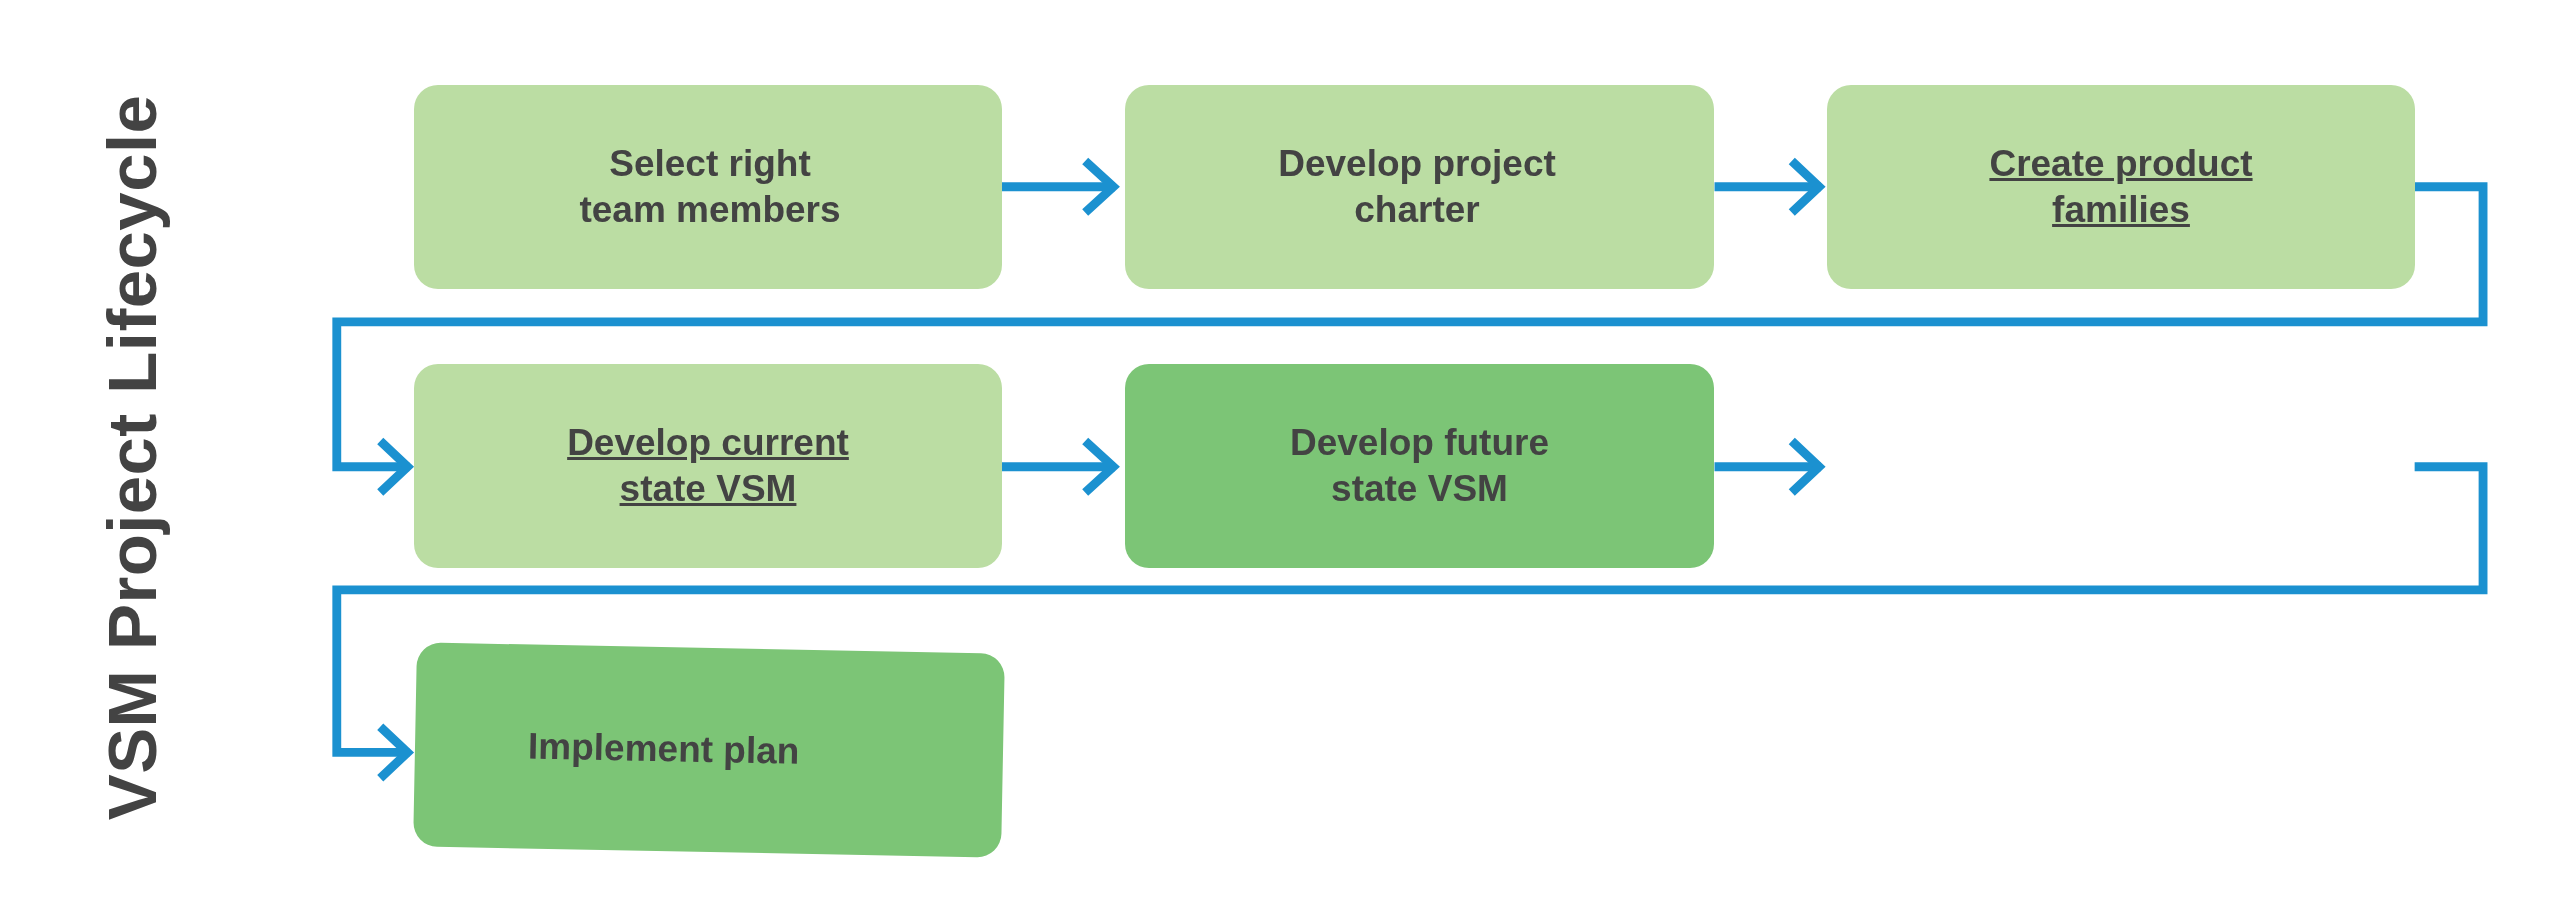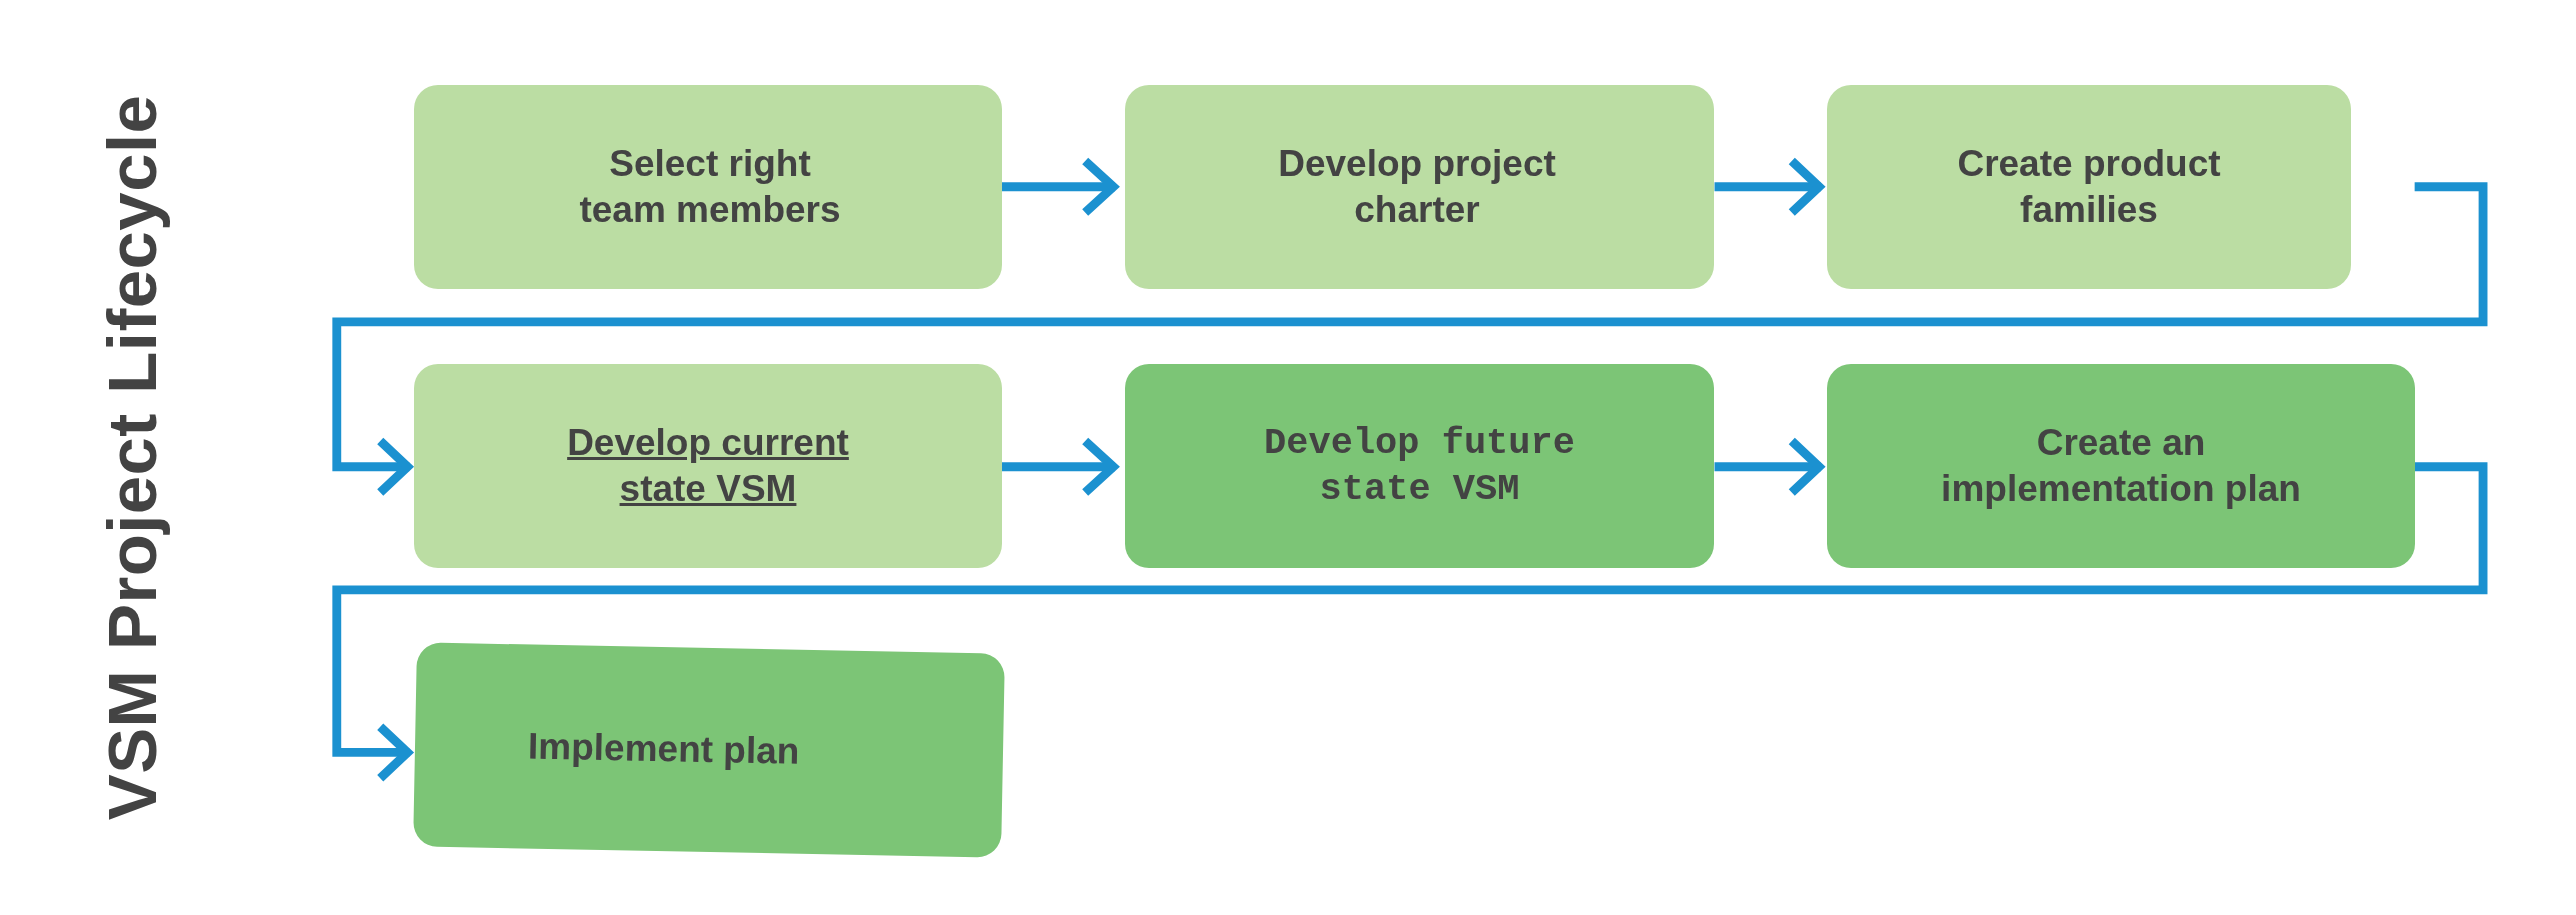--- a/index.html
+++ b/index.html
@@ -121,38 +121,34 @@
   <div class="node light" style="left:414px; top:85px; width:588px; height:204px;padding-left:25px;">
     <span class="node-label">Select right
 team members</span>
   </div>
 
   <div class="node light" style="left:1125px; top:85px; width:589px; height:204px;padding-left:16px;">
     <span class="node-label">Develop project
 charter</span>
   </div>
 
-  <div class="node light" style="left:1827px; top:85px; width:524px; height:204px;">
+  <div class="node light" style="left:1827px; top:85px; width:588px; height:204px;text-decoration:underline;">
     <span class="node-label">Create product
 families</span>
   </div>
 
   <div class="node light" style="left:414px; top:364px; width:588px; height:204px;text-decoration:underline;">
     <span class="node-label">Develop current
 state VSM</span>
   </div>
 
-  <div class="node dark" style="left:1125px; top:364px; width:589px; height:204px;font-family:Liberation Mono, monospace;">
+  <div class="node dark" style="left:1125px; top:364px; width:589px; height:204px;">
     <span class="node-label">Develop future
 state VSM</span>
   </div>
 
-  <div class="node dark" style="left:1827px; top:364px; width:588px; height:204px;">
-    <span class="node-label">Create an
-implementation plan</span>
-  </div>
 
   <div class="node dark" style="left:415px; top:648px; width:588px; height:204px; transform:rotate(1.1deg); justify-content:flex-start; padding-left:113px;">
     <span class="node-label">Implement plan</span>
   </div>
 
 </div>
 
 
 </body></html>

